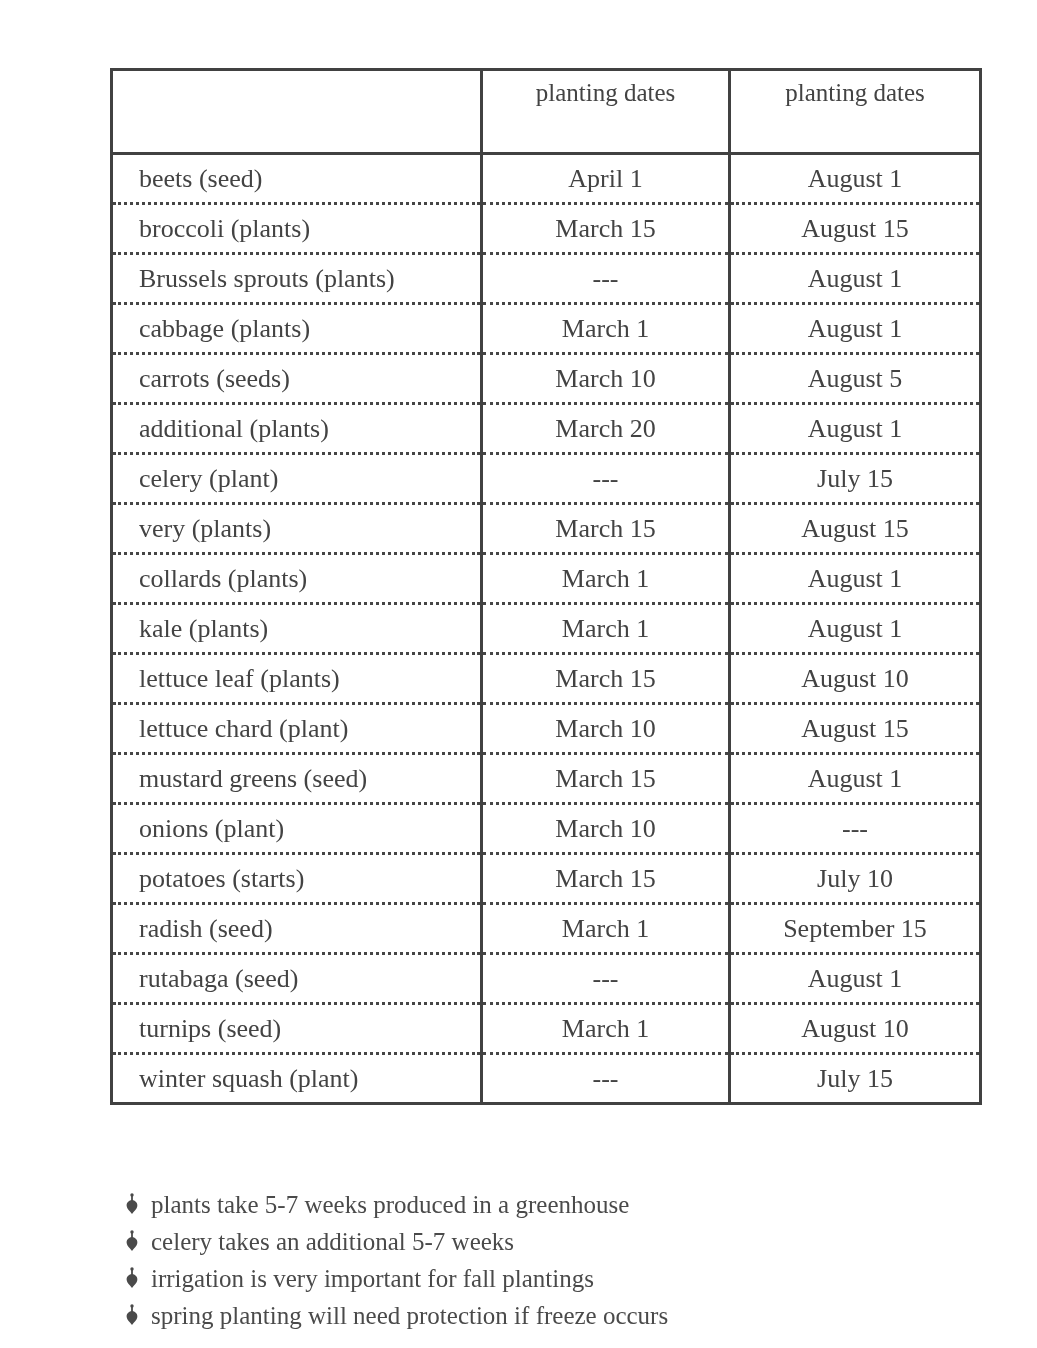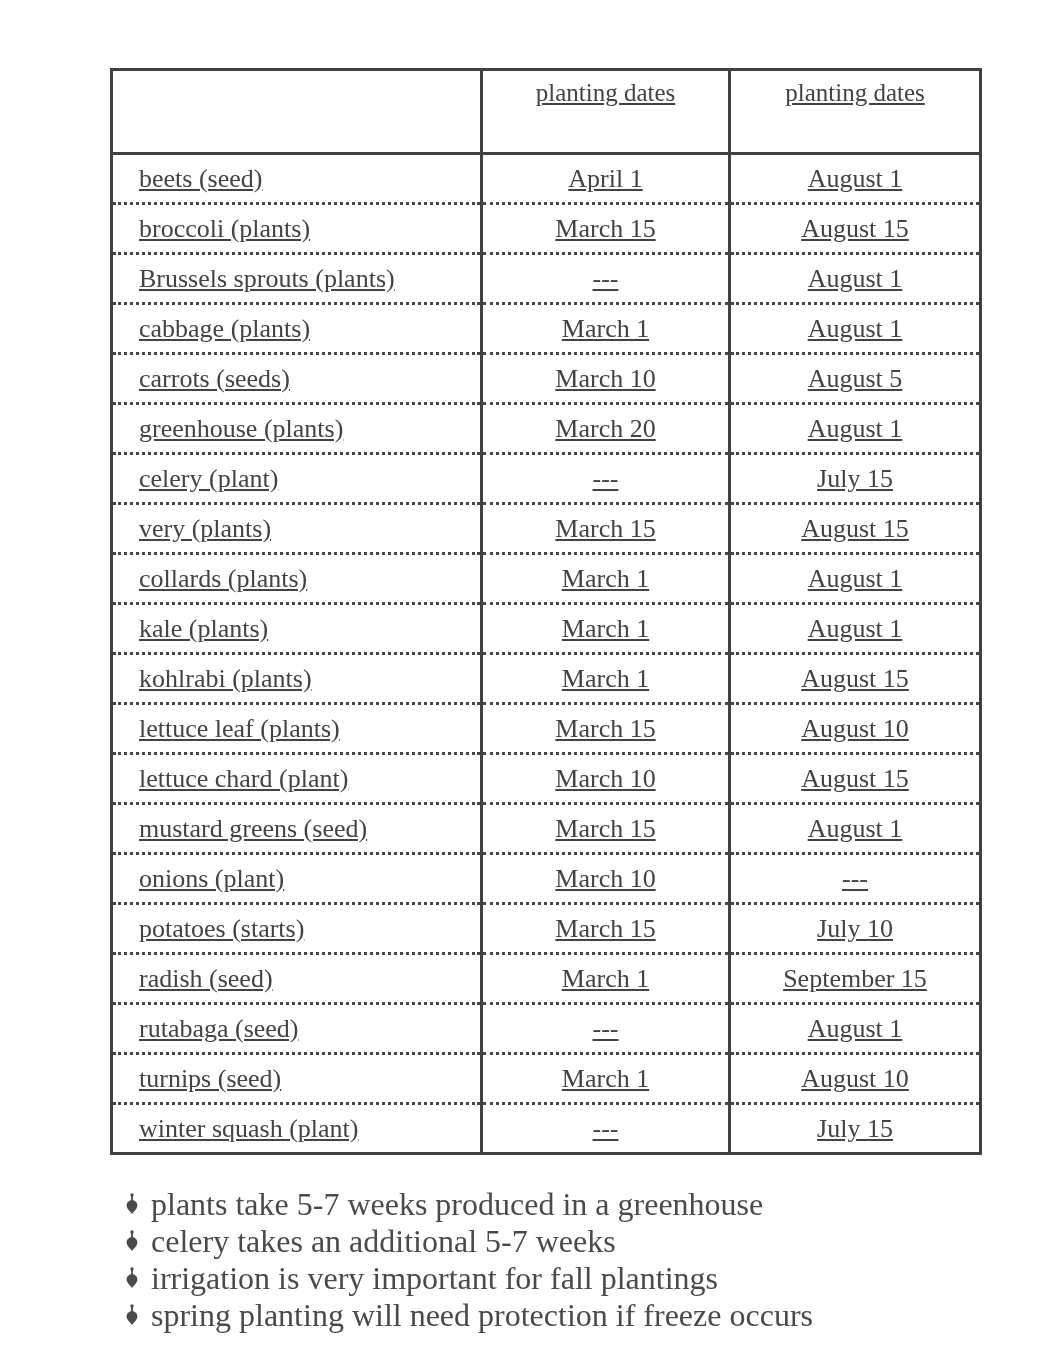--- a/index.html
+++ b/index.html
@@ -15,21 +15,20 @@
     color: #434343;
   }
   .planting-table {
     position: absolute;
     left: 110px;
     top: 68px;
     width: 869px;
     border-collapse: collapse;
     table-layout: fixed;
     border: 3px solid #414141;
-    text-decoration: underline;
   }
   .planting-table th,
   .planting-table td {
     border-left: 3px solid #414141;
     border-right: 3px solid #414141;
     font-weight: normal;
     overflow: hidden;
   }
   .planting-table thead th {
     height: 72px;
@@ -59,21 +58,21 @@
     left: 124px;
     top: 1186px;
     list-style: none;
     margin: 0;
     padding: 0;
   }
   .note {
     display: flex;
     align-items: center;
     height: 37px;
-    font-size: 32px;
+    font-size: 25px;
     color: #4a4a4a;
   }
   .bullet {
     width: 16px;
     display: inline-flex;
     justify-content: center;
     margin-right: 11px;
     flex: 0 0 auto;
   }
   .bullet svg { display: block; }
@@ -120,21 +119,21 @@
     <td class="date-cell">August 1</td>
   </tr>
 
   <tr class="data-row">
     <td class="crop-cell">carrots (seeds)</td>
     <td class="date-cell">March 10</td>
     <td class="date-cell">August 5</td>
   </tr>
 
   <tr class="data-row">
-    <td class="crop-cell">greenhouse (plants)</td>
+    <td class="crop-cell">additional (plants)</td>
     <td class="date-cell">March 20</td>
     <td class="date-cell">August 1</td>
   </tr>
 
   <tr class="data-row">
     <td class="crop-cell">celery (plant)</td>
     <td class="date-cell">---</td>
     <td class="date-cell">July 15</td>
   </tr>
 
@@ -149,25 +148,20 @@
     <td class="date-cell">March 1</td>
     <td class="date-cell">August 1</td>
   </tr>
 
   <tr class="data-row">
     <td class="crop-cell">kale (plants)</td>
     <td class="date-cell">March 1</td>
     <td class="date-cell">August 1</td>
   </tr>
 
-  <tr class="data-row">
-    <td class="crop-cell">kohlrabi (plants)</td>
-    <td class="date-cell">March 1</td>
-    <td class="date-cell">August 15</td>
-  </tr>
 
   <tr class="data-row">
     <td class="crop-cell">lettuce leaf (plants)</td>
     <td class="date-cell">March 15</td>
     <td class="date-cell">August 10</td>
   </tr>
 
   <tr class="data-row">
     <td class="crop-cell">lettuce chard (plant)</td>
     <td class="date-cell">March 10</td>

